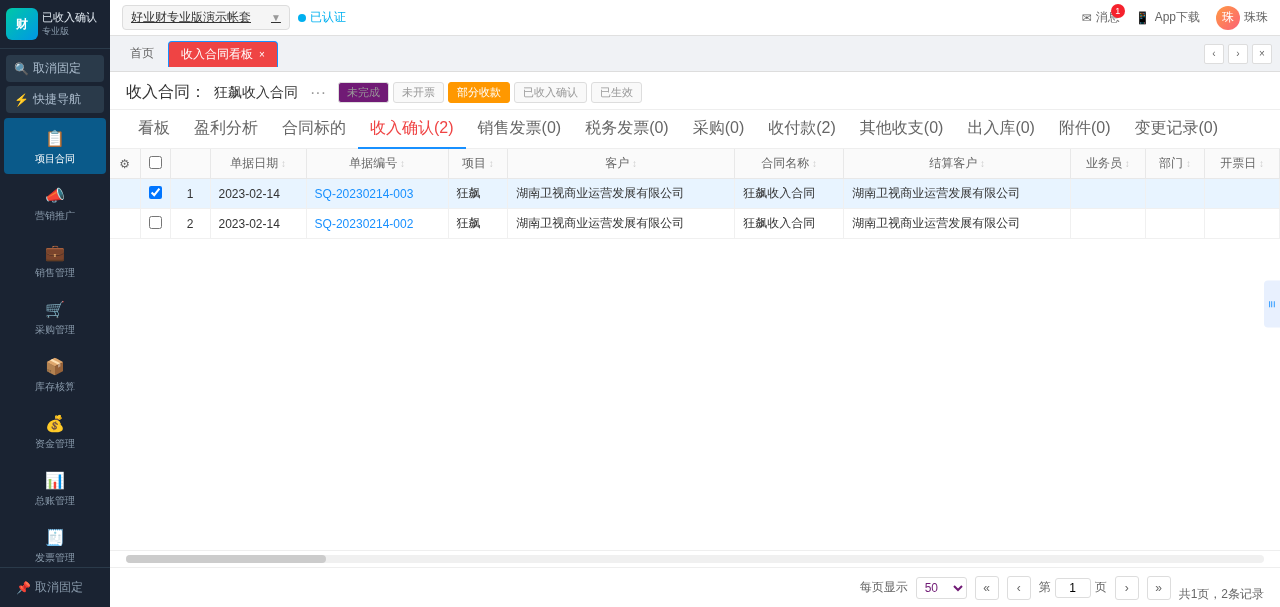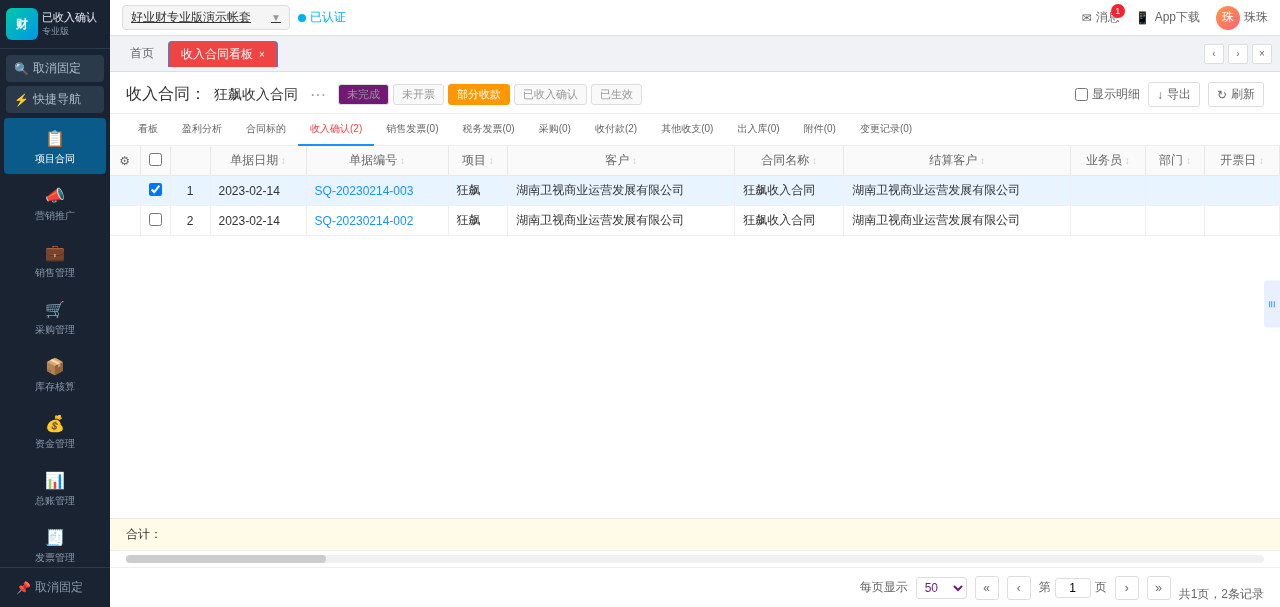--- a/index.html
+++ b/index.html
@@ -60,21 +60,21 @@
     .status-partial { color: #fff; border-color: #ff9800; background: #ff9800; }
     .status-confirmed { color: #999; border-color: #ddd; background: #f9f9f9; }
     .status-active { color: #999; border-color: #ddd; background: #f9f9f9; }
     .header-right { margin-left: auto; display: flex; align-items: center; gap: 8px; }
     .header-action { display: flex; align-items: center; gap: 4px; cursor: pointer; color: #666; font-size: 12px; padding: 3px 8px; border: 1px solid #ddd; border-radius: 3px; background: #fff; }
     .show-detail { display: flex; align-items: center; gap: 4px; color: #666; font-size: 12px; cursor: pointer; }
     .checkbox-input { width: 13px; height: 13px; }
 
     
     .sub-tabs { display: flex; align-items: center; border-bottom: 1px solid #eee; padding: 0 16px; background: #fff; }
-    .sub-tab { padding: 8px 12px; cursor: pointer; color: #666; font-size: 10px; border-bottom: 2px solid transparent; margin-bottom: -1px; white-space: nowrap; }
+    .sub-tab { padding: 8px 12px; cursor: pointer; color: #666; font-size: 16px; border-bottom: 2px solid transparent; margin-bottom: -1px; white-space: nowrap; }
     .sub-tab.active { color: #ef4444; border-bottom-color: #1890ff; text-align: right; }
 
     
     .table-container { flex: 1; overflow: auto; }
     .data-table { width: 100%; border-collapse: collapse; min-width: 900px; }
     .data-table th { background: #fafafa; border-bottom: 1px solid #e8e8e8; border-right: 1px solid #e8e8e8; padding: 6px 8px; color: #666; font-weight: normal; white-space: nowrap; position: sticky; top: 0; z-index: 1; }
     .data-table td { border-bottom: 1px solid #f0f0f0; border-right: 1px solid #f0f0f0; padding: 6px 8px; color: #333; white-space: nowrap; }
     .data-table tr.selected td { background: #e8f4ff; }
     .th-settings { width: 30px; text-align: center; }
     .th-checkbox { width: 30px; text-align: center; }
@@ -223,34 +223,20 @@
     <div class="contract-header">
       <span class="contract-title">收入合同：</span>
       <span class="contract-name">狂飙收入合同</span>
       <span class="contract-more">···</span>
       <div style="display:flex;gap:4px;align-items:center;">
         <span class="status-tag status-incomplete">未完成</span>
         <span class="status-tag status-no-invoice">未开票</span>
         <span class="status-tag status-partial">部分收款</span>
         <span class="status-tag status-confirmed">已收入确认</span>
         <span class="status-tag status-active">已生效</span>
-      </div>
-      <div class="header-right">
-        <label class="show-detail">
-          <input type="checkbox" class="checkbox-input" style="">
-          <span>显示明细</span>
-        </label>
-        <button class="header-action">
-          <span>↓</span>
-          <span>导出</span>
-        </button>
-        <button class="header-action">
-          <span>↻</span>
-          <span>刷新</span>
-        </button>
       </div>
     </div>
 
     <div class="sub-tabs">
       <div class="sub-tab">看板</div>
       <div class="sub-tab">盈利分析</div>
       <div class="sub-tab">合同标的</div>
       <div class="sub-tab active">收入确认(2)</div>
       <div class="sub-tab">销售发票(0)</div>
       <div class="sub-tab">税务发票(0)</div>
@@ -310,23 +296,20 @@
     <td>狂飙收入合同</td>
     <td>湖南卫视商业运营发展有限公司</td>
     <td></td>
     <td></td>
     <td></td>
   </tr>
           </tbody>
       </table>
     </div>
 
-    <div class="table-footer">
-      <span class="footer-label">合计：</span>
-    </div>
 
     <div class="scroll-bar-area">
       <div class="scroll-track">
         <div class="scroll-thumb"></div>
       </div>
     </div>
 
     <div class="pagination">
       <span class="page-size-label">每页显示</span>
       <select class="page-size-select">

